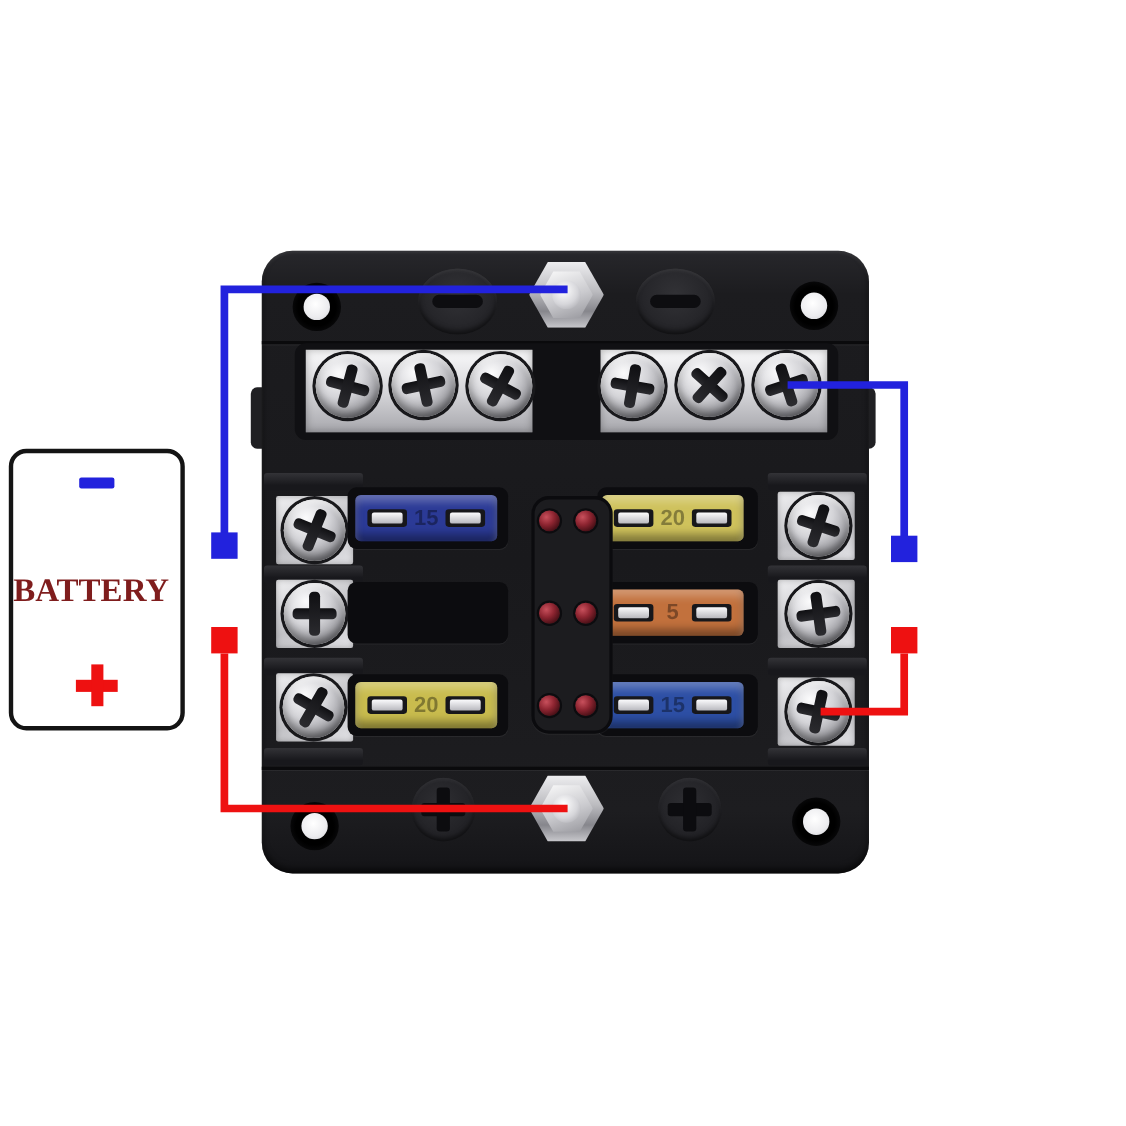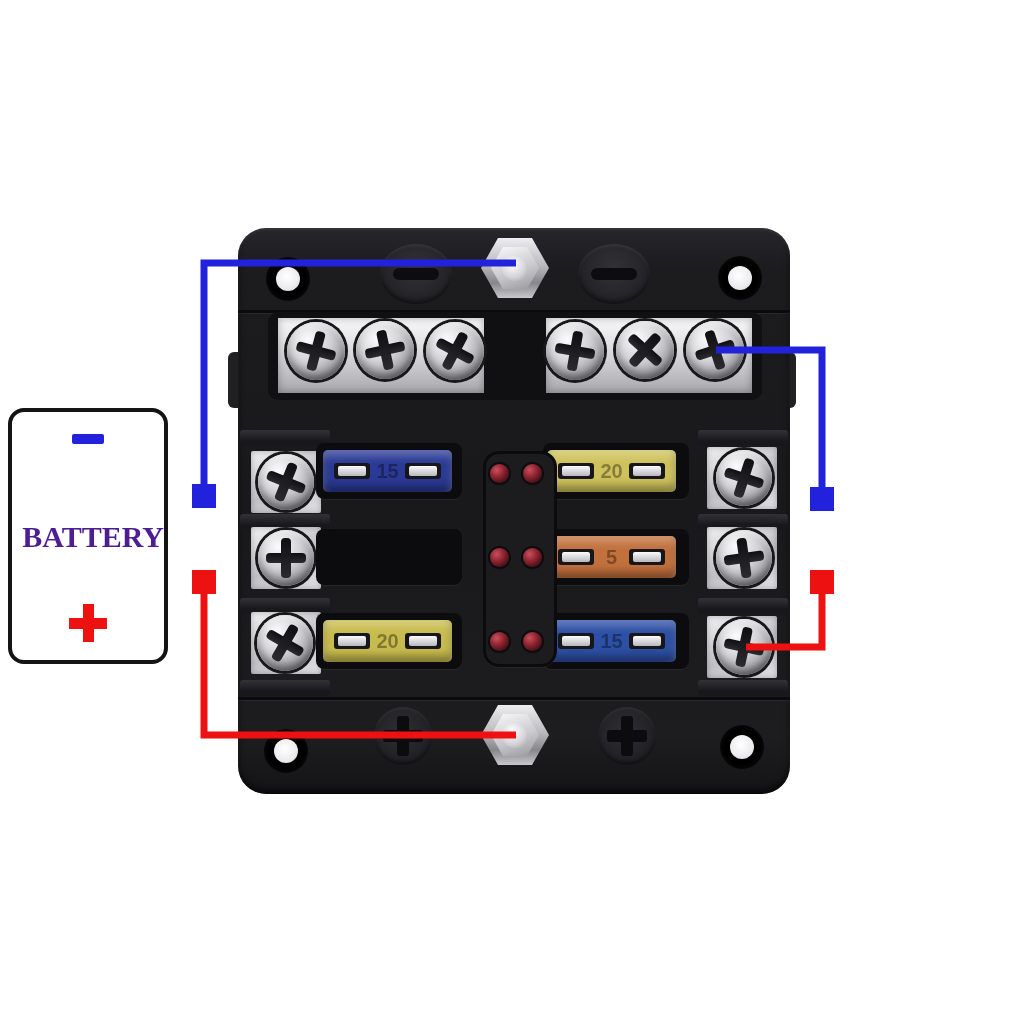--- a/index.html
+++ b/index.html
@@ -8,21 +8,21 @@
 
   
   .label-box{position:absolute;background:#fff;border:4px solid #141414;border-radius:16px;}
   .battery-box{left:8px;top:408px;width:152px;height:248px;}
   .acc-box{left:857px;top:409px;width:154px;height:246px;}
   .sym{position:absolute;left:50%;transform:translateX(-50%);}
   .minus-bar{width:32px;height:10px;border-radius:2px;background:#2222dd;top:22px;}
   .plus-sym{width:38px;height:38px;top:192px;}
   .plus-sym::before{content:"";position:absolute;left:0;top:14px;width:38px;height:11px;background:#ee1111;}
   .plus-sym::after{content:"";position:absolute;left:14px;top:0;width:11px;height:38px;background:#ee1111;}
-  .box-title{position:absolute;left:0;right:0;top:108px;text-align:right;color:#4c1d95;
+  .box-title{position:absolute;left:0;right:0;top:108px;text-align:left;color:#7f1d1d;
              font-weight:600;white-space:nowrap;}
   .battery-box .box-title{font-size:30px;}
   .acc-box .box-title{font-size:23px;letter-spacing:-1px;}
 
   
   .fusebox{position:absolute;left:238px;top:228px;width:552px;height:566px;border-radius:28px;
            background:linear-gradient(180deg,#27272b 0%,#1c1c1f 7%,#19191c 50%,#1d1d20 90%,#141417 100%);
            box-shadow:inset 0 2px 3px rgba(255,255,255,.08), inset 0 -4px 6px rgba(0,0,0,.6);}
   .side-tab{position:absolute;width:14px;height:56px;top:352px;background:#202023;border-radius:4px;}
   .seam{position:absolute;left:0;width:100%;height:3px;background:#0a0a0c;box-shadow:0 1px 0 rgba(255,255,255,.06);}

